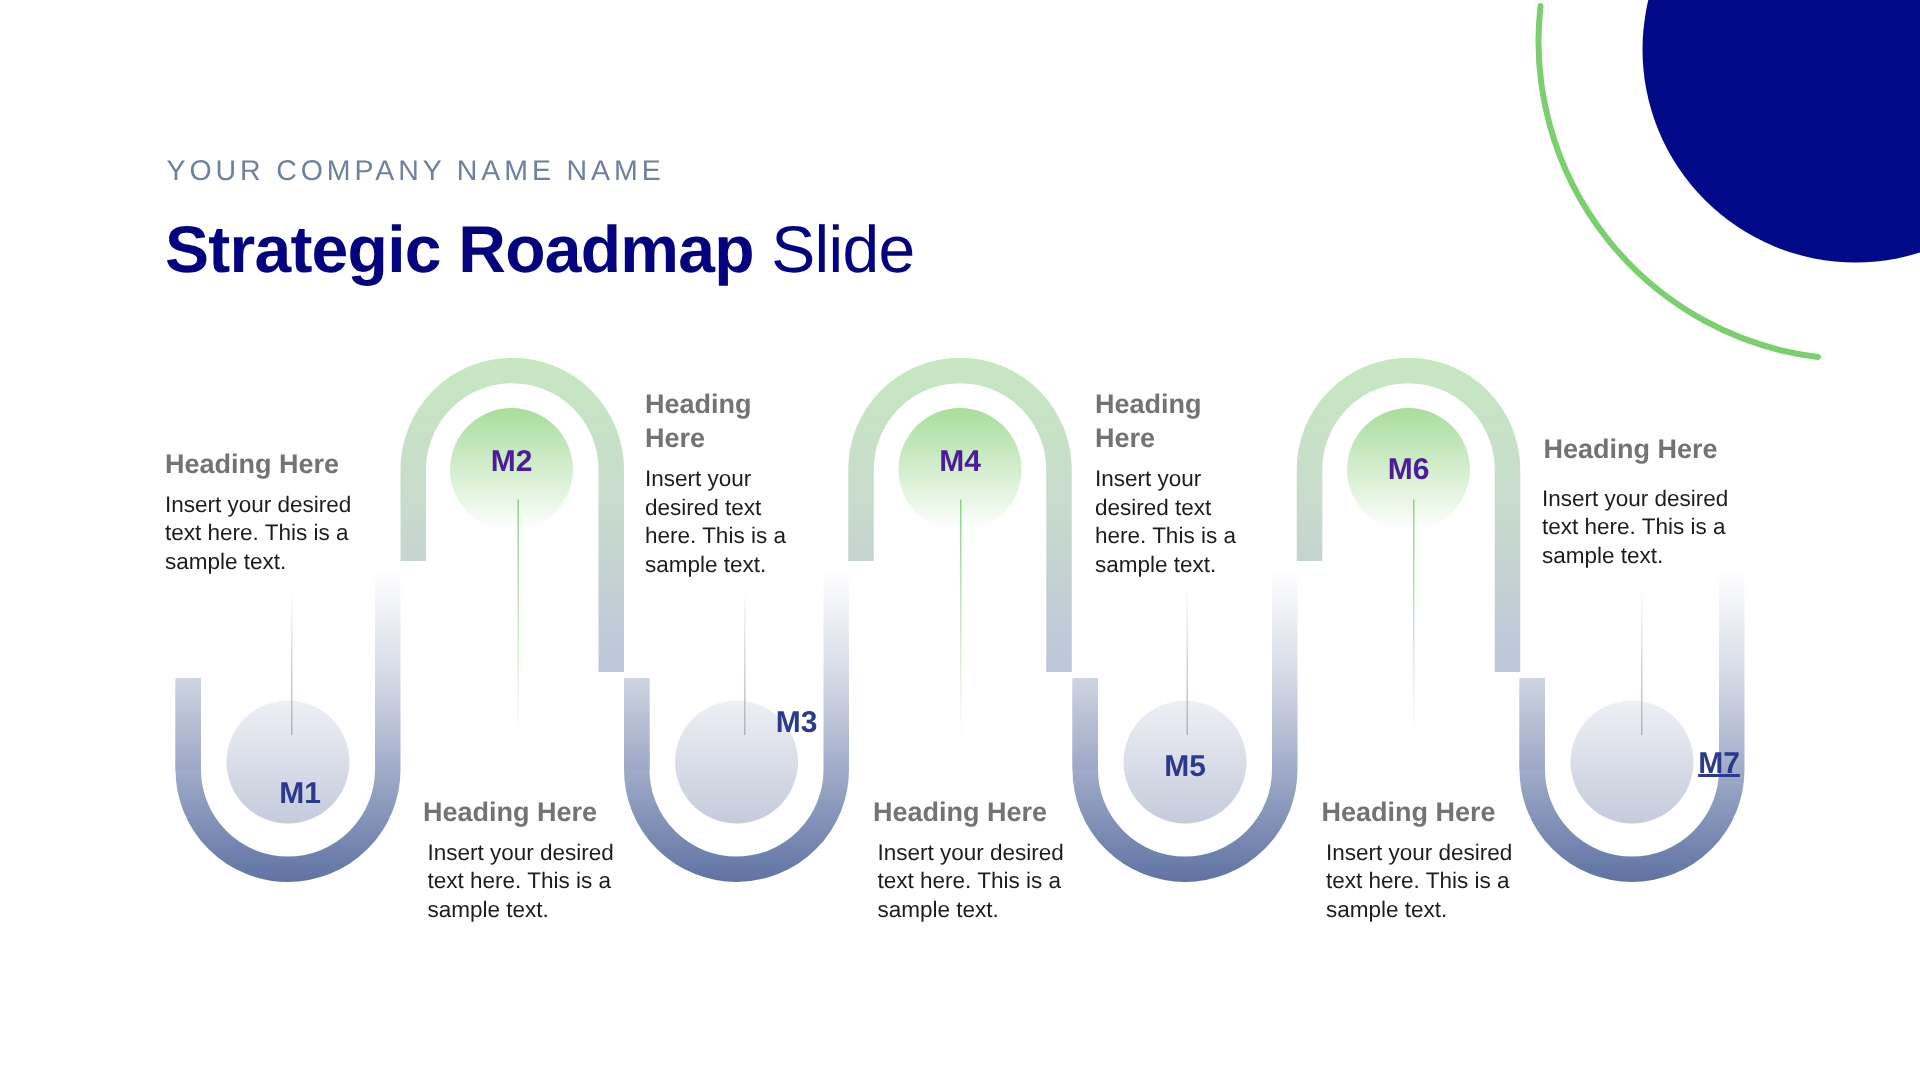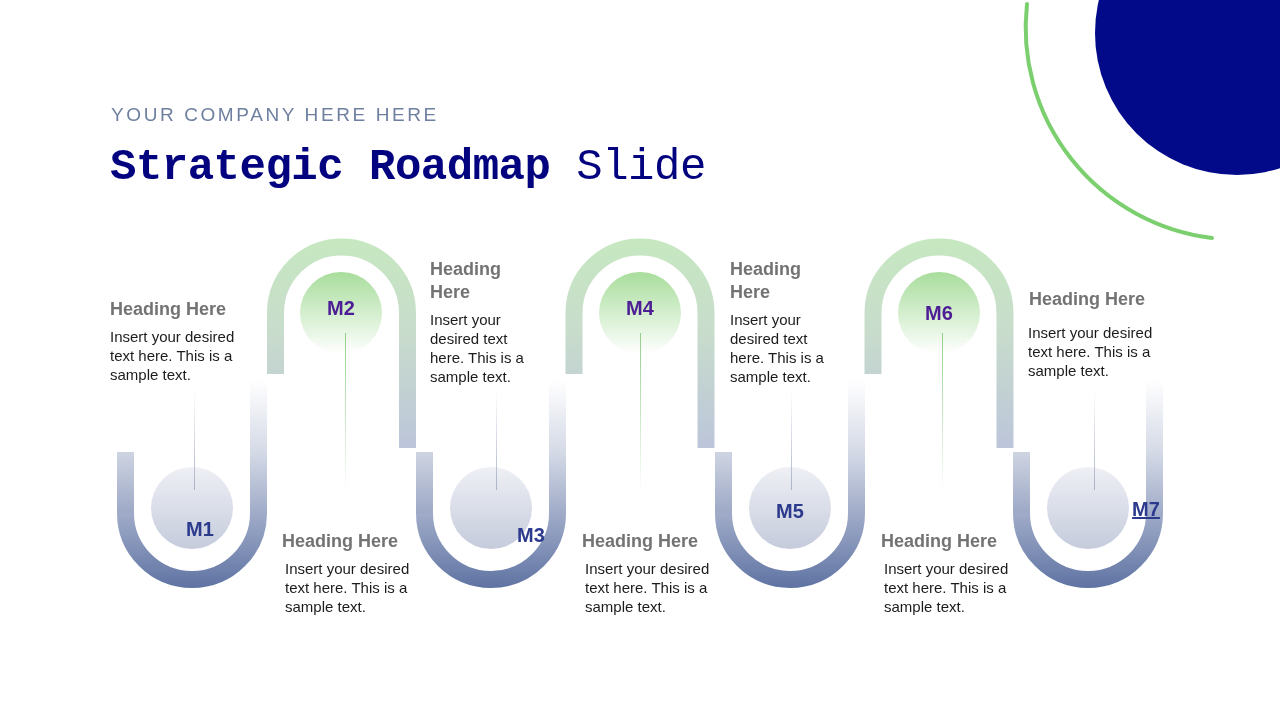--- a/index.html
+++ b/index.html
@@ -1,20 +1,20 @@
 <!DOCTYPE html>
 <html><head>
 <meta charset="utf-8">
 <style>
   html, body { margin:0; padding:0; }
   body { width:1280px; height:720px; overflow:hidden; background:#ffffff; position:relative; font-family:"DejaVu Sans", "Liberation Sans", sans-serif; }
   .slide { position:absolute; left:0; top:0; width:1280px; height:720px; }
   svg.shapes { position:absolute; left:0; top:0; }
   .company { position:absolute; left:111px; top:104px; font-size:19px; letter-spacing:2.6px; color:#6e7fa0; font-family:"Liberation Sans", sans-serif; }
-  .title { position:absolute; left:110px; top:142px; font-size:44px; color:#03037f; font-family:Liberation Mono, monospace; letter-spacing:-0.5px; white-space:nowrap; }
+  .title { position:absolute; left:110px; top:142px; font-size:44px; color:#03037f; font-family:Liberation Sans, sans-serif; letter-spacing:-0.5px; white-space:nowrap; }
   .title .bold { font-weight:bold; }
   .title .light { font-weight:normal; }
   .block { position:absolute; font-family:"Liberation Sans", sans-serif; }
   .block .h { font-weight:bold; font-size:18px; color:#737373; line-height:23px; }
   .block .t { font-size:15px; color:#1c1c1c; line-height:19px; margin-top:6px; }
   .mlabel { position:absolute; width:82px; text-align:center; font-weight:bold; font-size:20px; font-family:"Liberation Sans", sans-serif; }
   .mlabel.green { color:#4c1d95; }
   .mlabel.blue { color:#2b3a8c; }
 </style>
 </head>
@@ -97,29 +97,29 @@
     <rect x="345" y="333" width="1" height="160" fill="url(#gLineGreen)"></rect>
     <rect x="640" y="333" width="1" height="160" fill="url(#gLineGreen)"></rect>
     <rect x="942" y="333" width="1" height="160" fill="url(#gLineGreen)"></rect>
 
     <rect x="194" y="390" width="1" height="100" fill="url(#gLineGrey)"></rect>
     <rect x="496" y="390" width="1" height="100" fill="url(#gLineGrey)"></rect>
     <rect x="791" y="390" width="1" height="100" fill="url(#gLineGrey)"></rect>
     <rect x="1094" y="390" width="1" height="100" fill="url(#gLineGrey)"></rect>
   </svg>
 
-  <div class="company">YOUR COMPANY HERE HERE</div>
+  <div class="company">YOUR COMPANY NAME NAME</div>
   <div class="title">
     <span class="bold">Strategic Roadmap</span>
     <span class="light">Slide</span>
   </div>
 
   <div class="mlabel blue" style="left:159px; top:498px;margin-top:20px;">M1</div>
   <div class="mlabel green" style="left:300px; top:297px;">M2</div>
-  <div class="mlabel blue" style="left:450px; top:524px;padding-left:40px;">M3</div>
+  <div class="mlabel blue" style="left:450px; top:471px;padding-left:40px;">M3</div>
   <div class="mlabel green" style="left:599px; top:297px;">M4</div>
   <div class="mlabel blue" style="left:749px; top:500px;">M5</div>
   <div class="mlabel green" style="left:898px; top:302px;">M6</div>
   <div class="mlabel blue" style="left:1105px; top:498px;text-decoration:underline;">M7</div>
 
   <div class="block" style="left:110px; top:298px; width:140px;">
     <div class="h">Heading Here</div>
     <div class="t">Insert your desired text here. This is a sample text.</div>
   </div>
 

